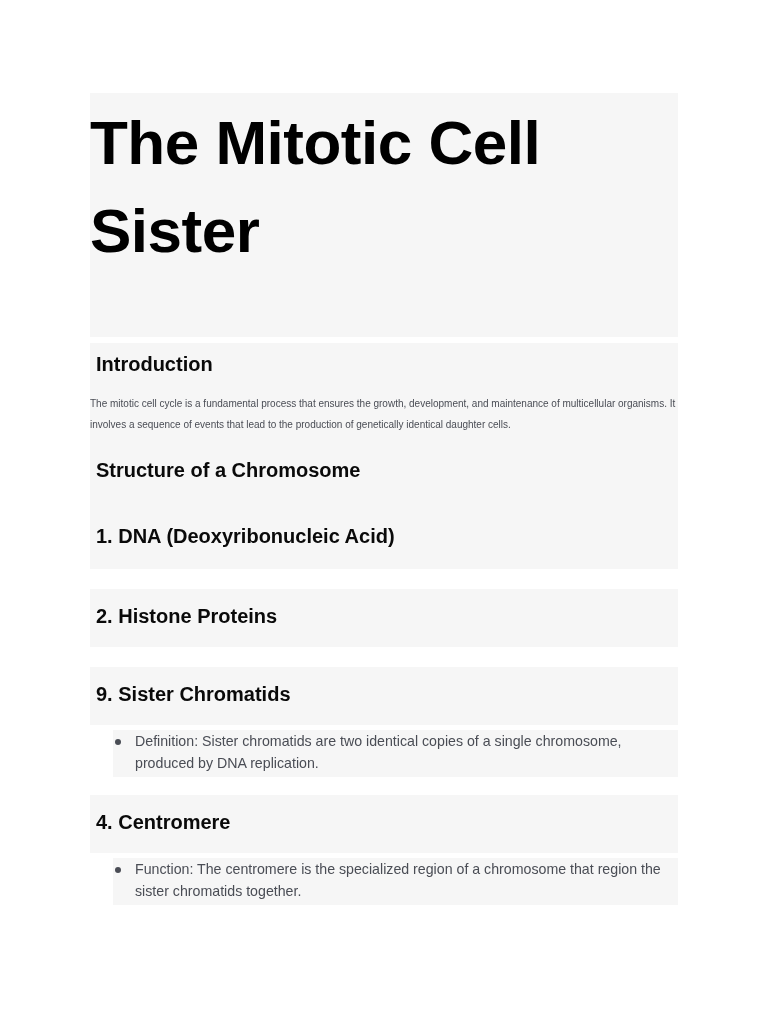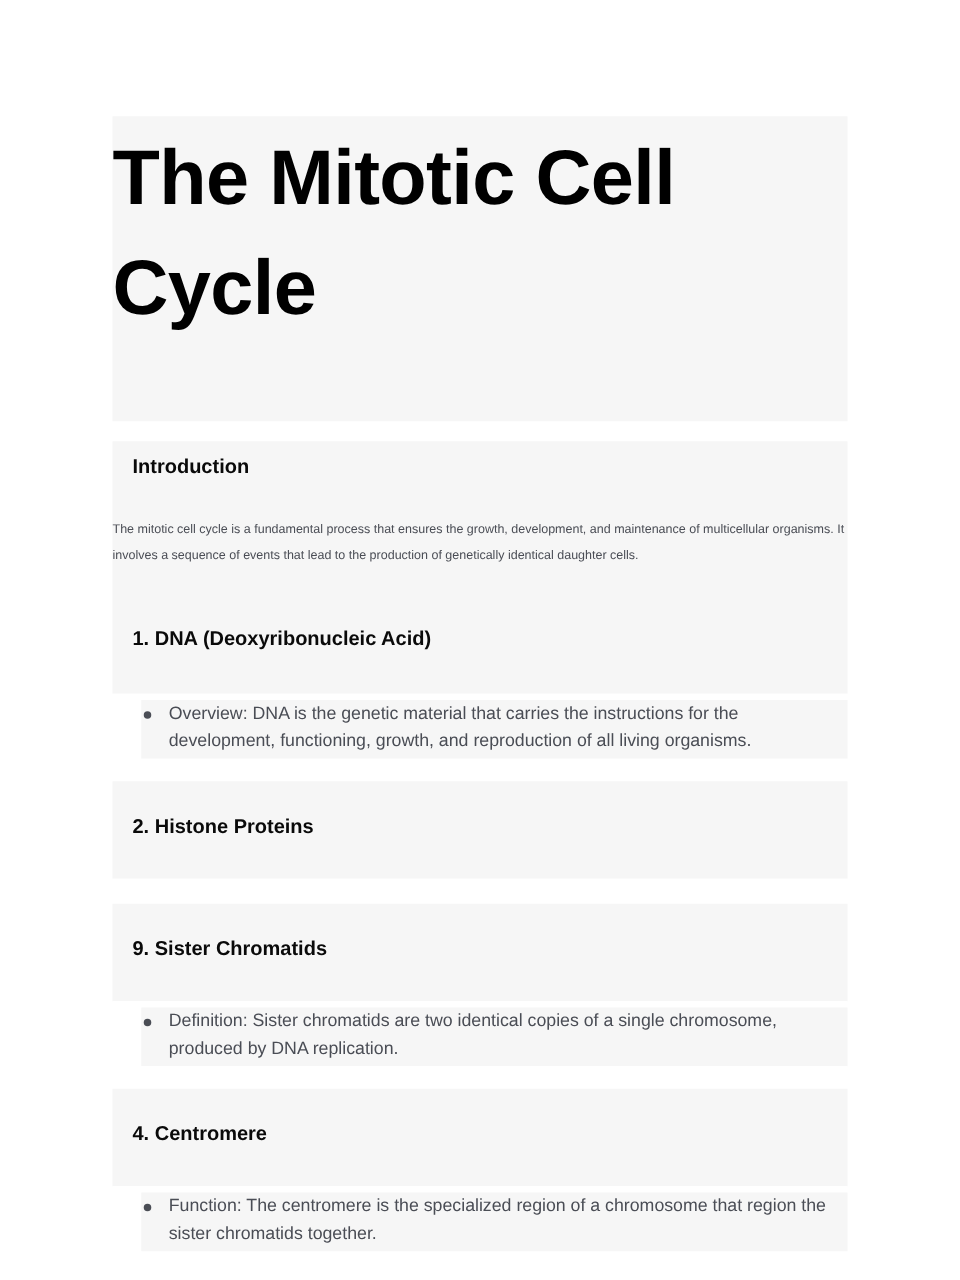--- a/index.html
+++ b/index.html
@@ -31,22 +31,22 @@
       font-size: 62px;
       line-height: 88px;
       font-weight: 700;
       color: #000000;
       letter-spacing: -0.5px;
     }
     .intro-block {
       padding: 0 0 0 0;
     }
     .h2 {
-      margin: 16px;
-      font-size: 16px;
+      margin: 6px;
+      font-size: 20px;
       font-weight: 700;
       color: #0a0a0a;
       line-height: 26px;
     }
     .intro-heading {
       padding-top: 8px;
     }
     .para {
       margin: 0;
       font-size: 10px;
@@ -95,38 +95,35 @@
       height: 2px;
       background: #ffffff;
     }
   </style>
 </head>
 <body>
 
 <div class="page">
 
   <div class="block title-block">
-    <h1 class="doc-title">The Mitotic Cell Cycle</h1>
+    <h1 class="doc-title">The Mitotic Cell Sister</h1>
   </div>
 
   <div class="block intro-block">
     <h2 class="h2 intro-heading">Introduction</h2>
     <p class="para">The mitotic cell cycle is a fundamental process that ensures the growth, development, and maintenance of multicellular organisms. It involves a sequence of events that lead to the production of genetically identical daughter cells.</p>
+    <div class="section-heading-wrap">
+      <h2 class="h2">Structure of a Chromosome</h2>
+    </div>
     <div class="first-item-heading">
       <h2 class="h2">1. DNA (Deoxyribonucleic Acid)</h2>
     </div>
   </div>
 
   <div class="gap-small"></div>
-  <ul class="block list-block">
-    <li class="list-item">
-      <span class="bullet"></span>
-      <span>Overview: DNA is the genetic material that carries the instructions for the development, functioning, growth, and reproduction of all living organisms.</span>
-    </li>
-  </ul>
 
   <div class="gap"></div>
 
   <div class="block item-heading-wrap">
     <h2 class="h2">2. Histone Proteins</h2>
   </div>
   <div class="gap-small"></div>
 
   <div class="gap"></div>
 

